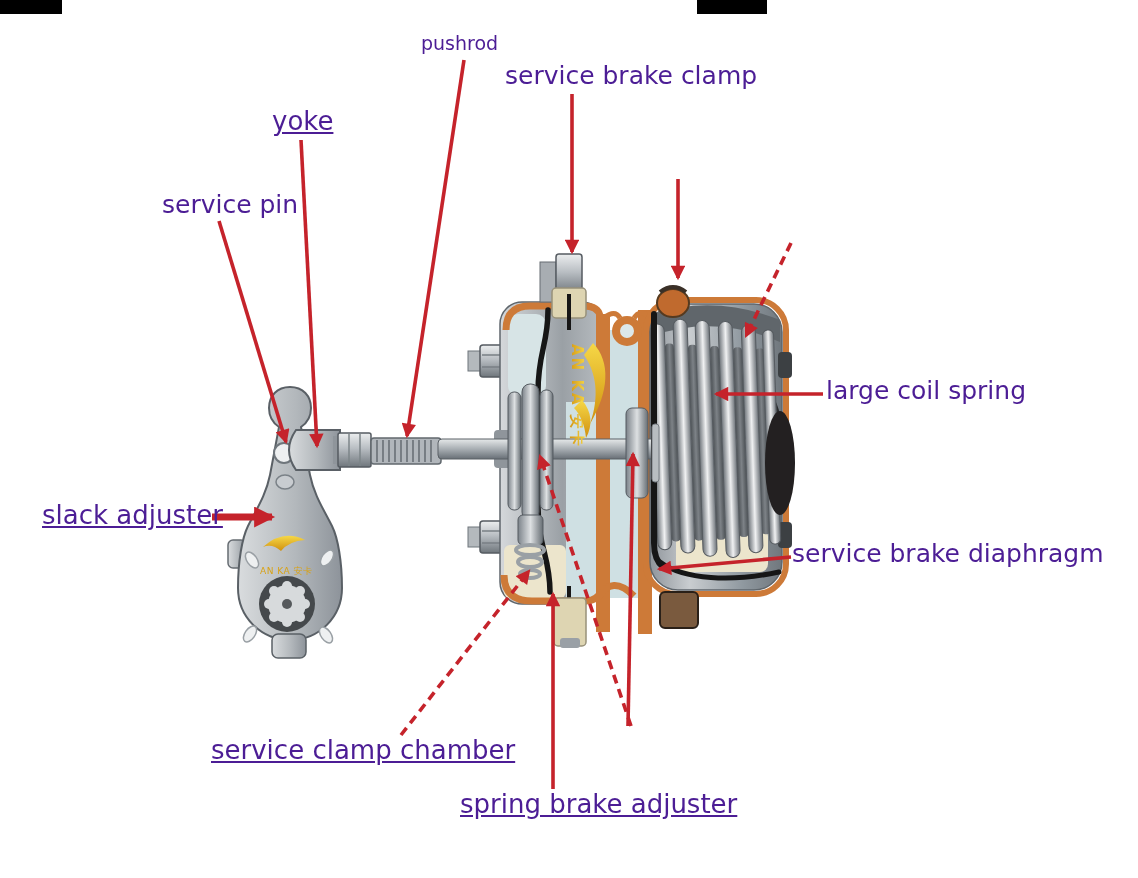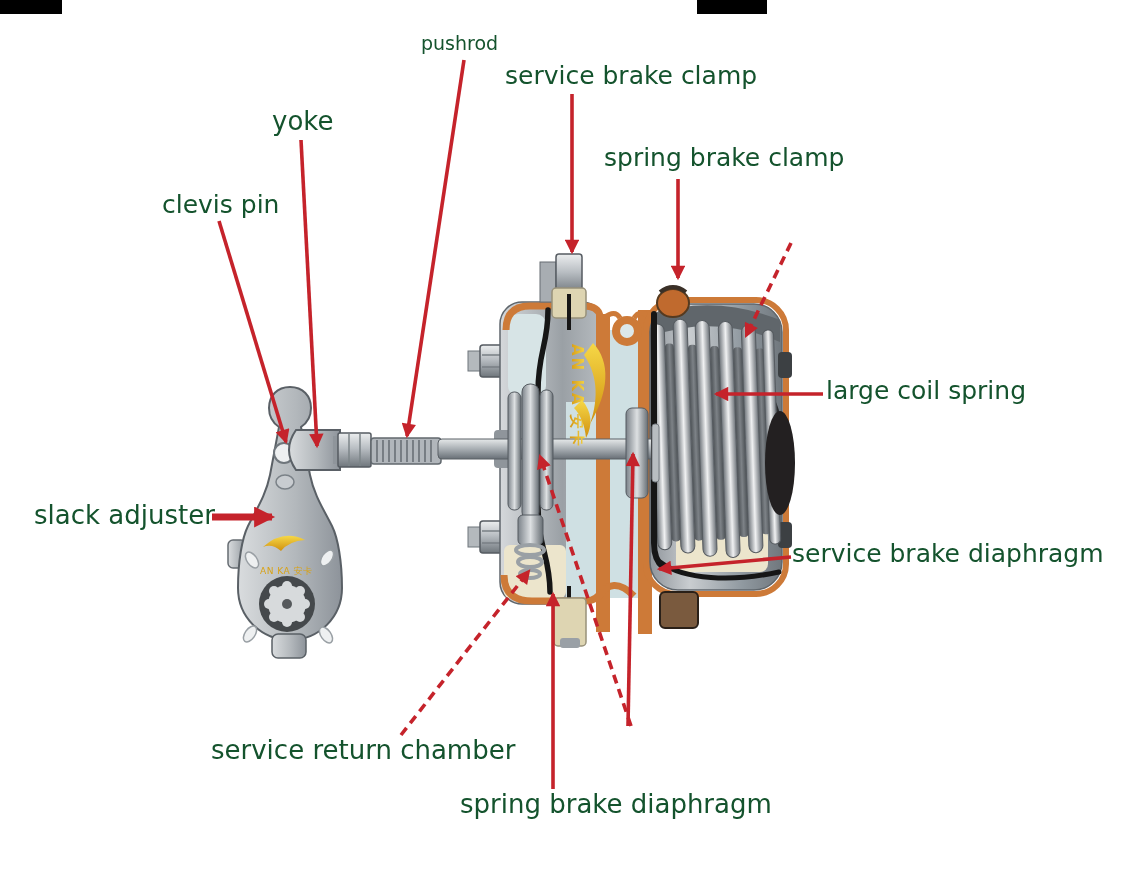--- a/index.html
+++ b/index.html
@@ -2,24 +2,24 @@
 <html><head>
 <meta charset="utf-8">
 <style>
   html,body{margin:0;padding:0;background:#ffffff;}
   #stage{
     position:relative;width:1138px;height:878px;background:#ffffff;overflow:hidden;
     font-family:"DejaVu Sans","Liberation Sans",sans-serif;
   }
   #stage svg{position:absolute;left:0;top:0;}
   .lbl{
-    position:absolute;color:#14532d;white-space:nowrap;line-height:1.1;
+    position:absolute;color:#4c1d95;white-space:nowrap;line-height:1.1;
     font-family:"DejaVu Sans","Liberation Sans",sans-serif;
   }
-  .fs19{font-size:19px;} .fs25{font-size:25px;} .fs26{font-size:26px;}
+  .fs19{font-size:19px;} .fs25{font-size:25px;} .fs26{font-size:26px;text-decoration:underline;}
   .redact{position:absolute;top:0;height:14px;background:#000;}
   #redact-l{left:0;width:62px;}
   #redact-r{left:697px;width:70px;}
 </style>
 </head>
 <body>
 
 <div id="stage">
 
   <svg width="1138" height="878" viewBox="0 0 1138 878">
@@ -270,24 +270,23 @@
       <path d="M401,735 L529,571" stroke-dasharray="9 6" marker-end="url(#ah)"></path>
       <path d="M553,789 L553,594" marker-end="url(#ah)"></path>
       <path d="M628,726 L633,454" marker-end="url(#ah)"></path>
       <path d="M631,726 L540,456" stroke-dasharray="9 6" marker-end="url(#ah)"></path>
       <path d="M212,517 L272,517" stroke-width="7" marker-end="url(#ahBig)"></path>
     </g>
   </svg>
 
   <div class="lbl fs19" style="left:421px;top:33px">pushrod</div>
   <div class="lbl fs25" style="left:505px;top:62px">service brake clamp</div>
-  <div class="lbl fs25" style="left:604px;top:144px">spring brake clamp</div>
   <div class="lbl fs25" style="left:792px;top:540px">service brake diaphragm</div>
   <div class="lbl fs25" style="left:826px;top:377px">large coil spring</div>
-  <div class="lbl fs26" style="left:34px;top:501px">slack adjuster</div>
-  <div class="lbl fs25" style="left:162px;top:191px">clevis pin</div>
+  <div class="lbl fs26" style="left:42px;top:501px">slack adjuster</div>
+  <div class="lbl fs25" style="left:162px;top:191px">service pin</div>
   <div class="lbl fs26" style="left:272px;top:107px">yoke</div>
-  <div class="lbl fs26" style="left:211px;top:736px">service return chamber</div>
-  <div class="lbl fs26" style="left:460px;top:790px">spring brake diaphragm</div>
+  <div class="lbl fs26" style="left:211px;top:736px">service clamp chamber</div>
+  <div class="lbl fs26" style="left:460px;top:790px">spring brake adjuster</div>
 
   <div class="redact" id="redact-l"></div>
   <div class="redact" id="redact-r"></div>
 </div>
 
 </body></html>

